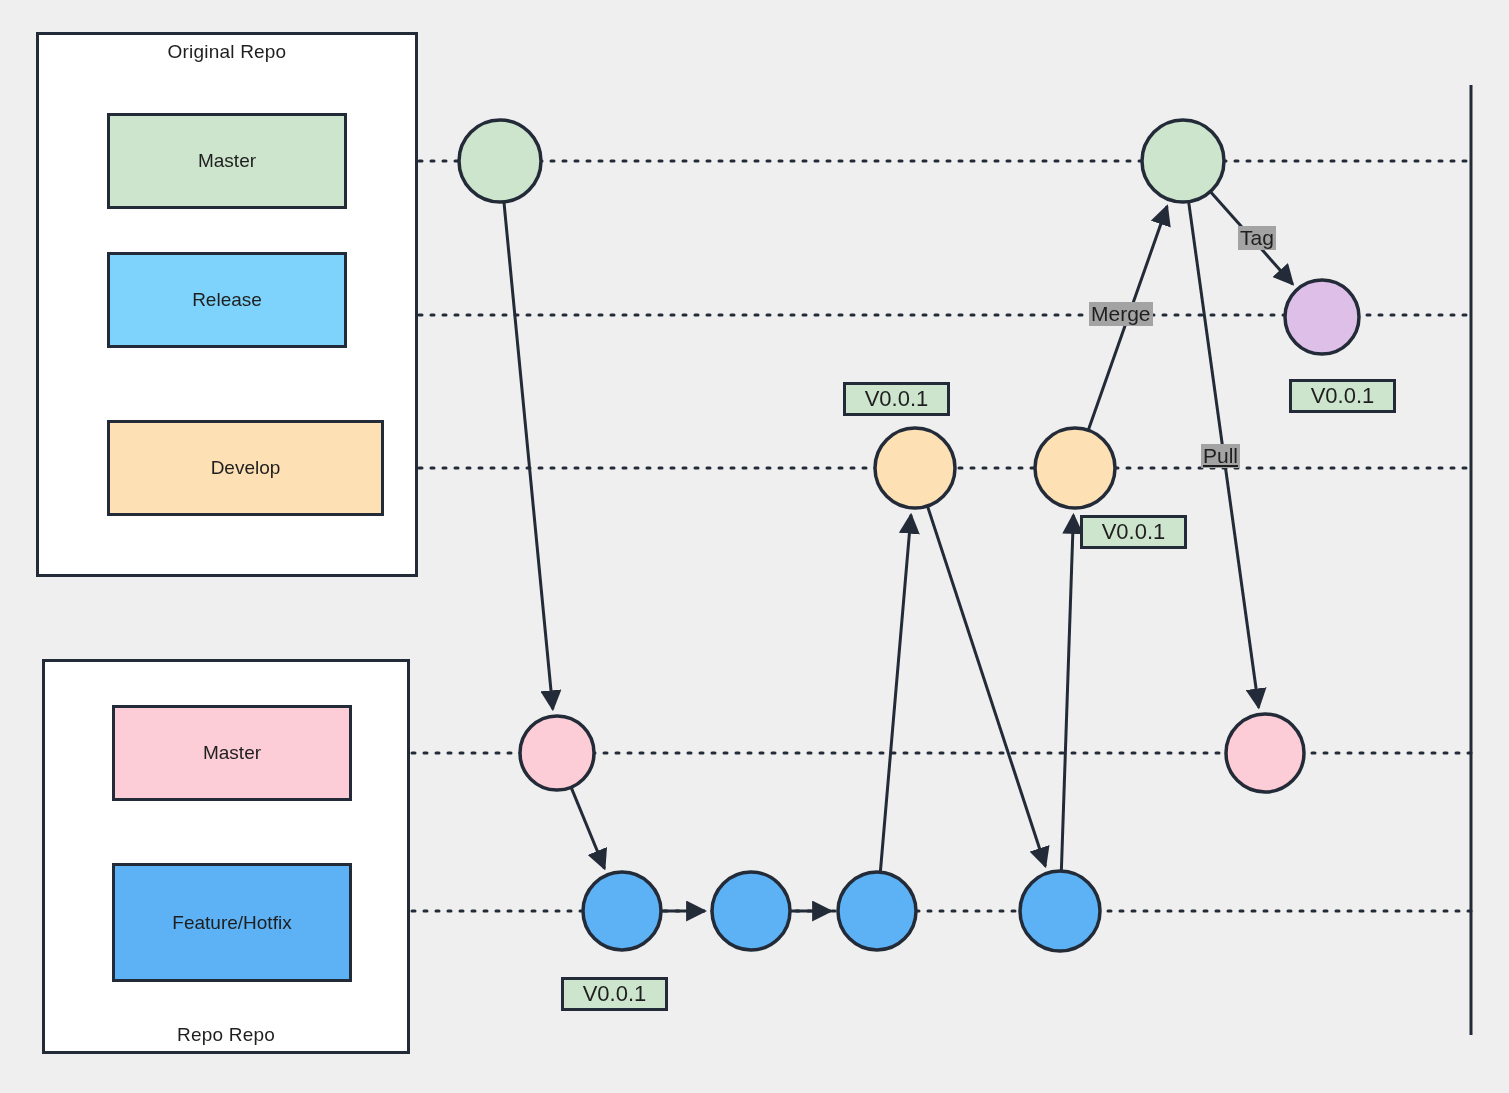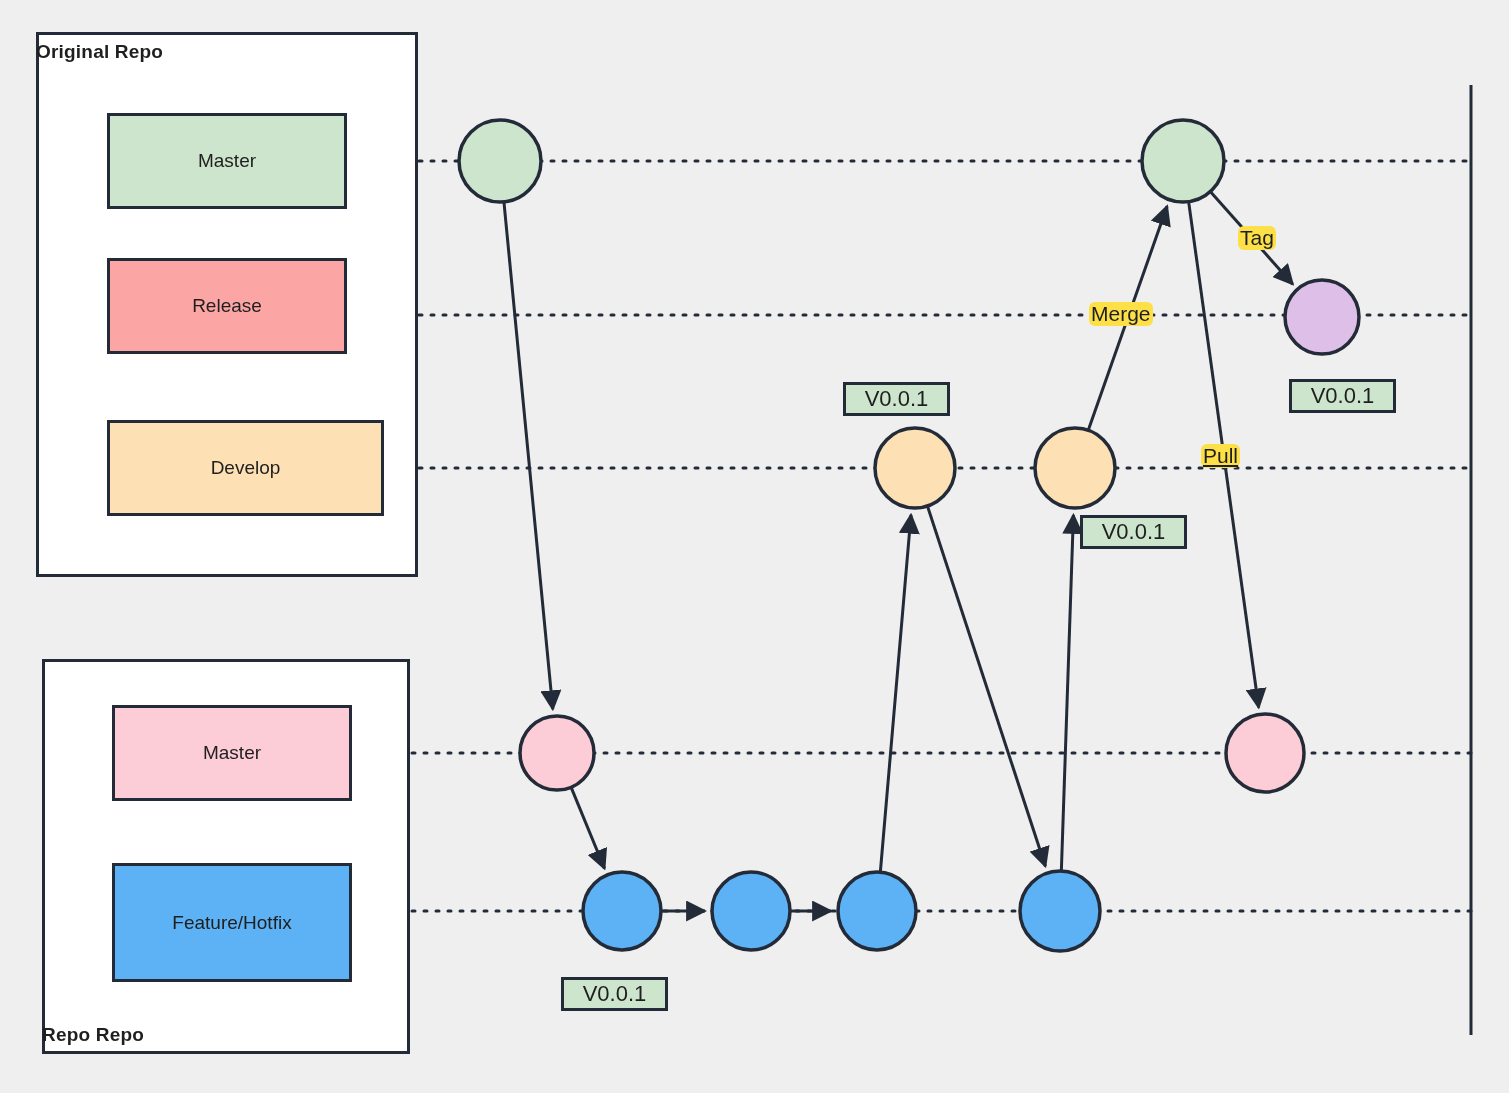--- a/index.html
+++ b/index.html
@@ -27,22 +27,22 @@
   .legend-panel {
     position: absolute;
     background: #ffffff;
     border: 3px solid #232b38;
     box-sizing: border-box;
   }
   .legend-title {
     position: absolute;
     left: 0;
     width: 100%;
-    text-align: left;
-    font-weight: bold;
+    text-align: center;
+    font-weight: normal;
     font-size: 19px;
     color: #1f1f1f;
     letter-spacing: 0.2px;
   }
   .legend-chip {
     position: absolute;
     border: 3px solid #232b38;
     box-sizing: border-box;
     display: flex;
     align-items: center;
@@ -55,27 +55,26 @@
     border: 3px solid #232b38;
     box-sizing: border-box;
     display: flex;
     align-items: center;
     justify-content: center;
     font-size: 22px;
     color: #1f1f1f;
   }
   .edge-label {
     position: absolute;
-    background: #fde047;
+    background: #a3a3a3;
     font-size: 21px;
     color: #1f1f1f;
     line-height: 1.05;
     padding: 1px 2px;
     white-space: nowrap;
-    border-radius: 6px;
   }
 </style>
 </head>
 <body>
 
 <div id="canvas">
 
   <svg id="diagram-svg" viewBox="0 0 1509 1093" xmlns="http://www.w3.org/2000/svg">
     <defs>
       <marker id="arrowhead" viewBox="0 0 10 10" refX="9" refY="5" markerWidth="7" markerHeight="7" orient="auto-start-reverse">
@@ -116,21 +115,21 @@
         <circle cx="1183" cy="161" r="41" fill="#cde5cd" stroke="#232b38" stroke-width="3.5"></circle>
         <circle cx="1322" cy="317" r="37" fill="#ddbfe8" stroke="#232b38" stroke-width="3.5"></circle>
         <circle cx="1265" cy="753" r="39" fill="#fccdd6" stroke="#232b38" stroke-width="3.5"></circle>
       </g>
   </svg>
 
   <div id="legends-layer">
       <div class="legend-panel" style="left: 36px; top: 32px; width: 382px; height: 545px;"></div>
       <div class="legend-title" style="left: 36px; width: 382px; top: 41px;">Original Repo</div>
       <div class="legend-chip" style="left: 107px; top: 113px; width: 240px; height: 96px; background: rgb(205, 229, 205);">Master</div>
-      <div class="legend-chip" style="left: 107px; top: 258px; width: 240px; height: 96px; background: #fca5a5;">Release</div>
+      <div class="legend-chip" style="left: 107px; top: 252px; width: 240px; height: 96px; background: #7dd3fc;">Release</div>
       <div class="legend-chip" style="left: 107px; top: 420px; width: 277px; height: 96px; background: rgb(253, 225, 181);">Develop</div>
       <div class="legend-panel" style="left: 42px; top: 659px; width: 368px; height: 395px;"></div>
       <div class="legend-title" style="left: 42px; width: 368px; top: 1024px;">Repo Repo</div>
       <div class="legend-chip" style="left: 112px; top: 705px; width: 240px; height: 96px; background: rgb(252, 205, 214);">Master</div>
       <div class="legend-chip" style="left: 112px; top: 863px; width: 240px; height: 119px; background: rgb(92, 178, 245);">Feature/Hotfix</div>
     </div>
   <div id="labels-layer">
       <div class="edge-label" style="left: 1089px; top: 302px;">Merge</div>
       <div class="edge-label" style="left: 1238px; top: 226px;">Tag</div>
       <div class="edge-label" style="left: 1201px; top: 444px; text-decoration: underline;">Pull</div>

